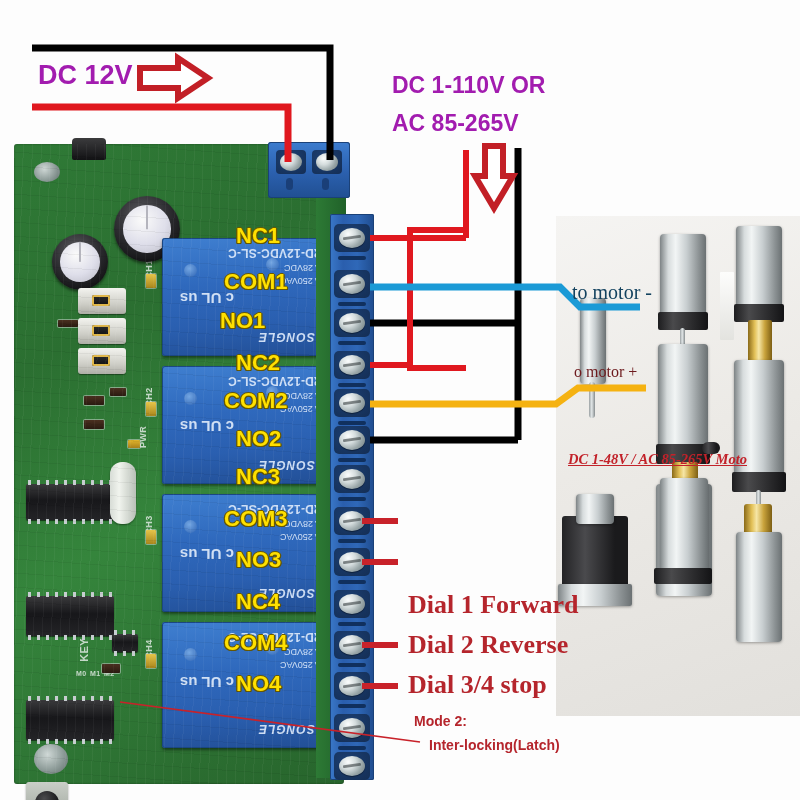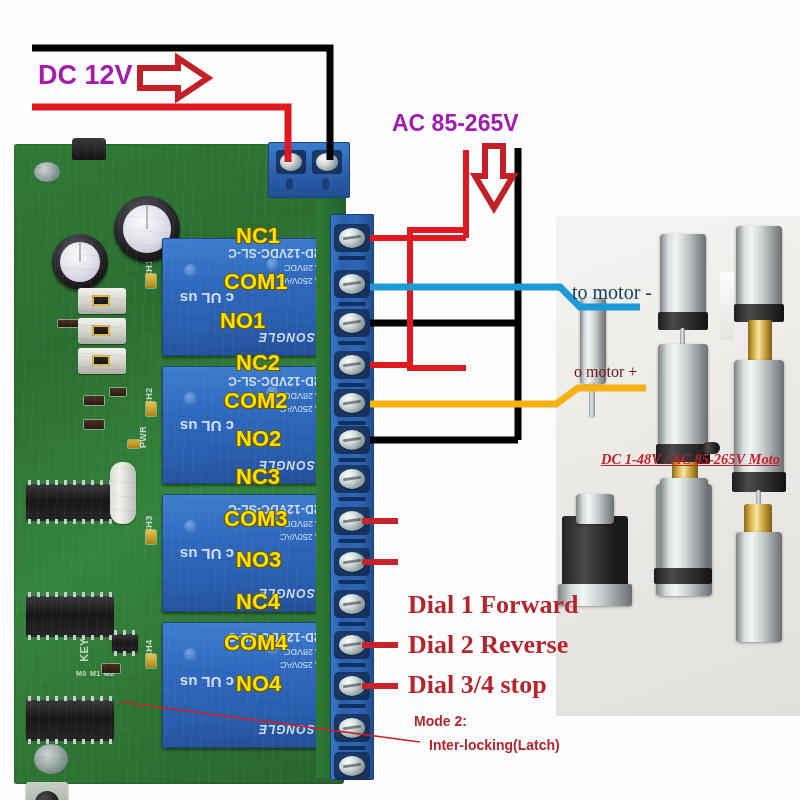--- a/index.html
+++ b/index.html
@@ -349,39 +349,40 @@
 
     <line x1="120" y1="702" x2="420" y2="742" stroke="#c8222a" stroke-width="1.6"></line>
 
     <polygon points="140,68 178,68 178,58 208,78 178,98 178,88 140,88" fill="#fff" stroke="#c21f26" stroke-width="6" stroke-linejoin="miter"></polygon>
 
     <polygon points="485,146 503,146 503,176 513,176 494,208 475,176 485,176" fill="#fff" stroke="#c21f26" stroke-width="6" stroke-linejoin="miter"></polygon>
   </svg>
 
   <div class="lbl redbold" style="left:38px;top:62px;font-size:27px;">DC 12V</div>
 
+  <div class="lbl redbold" style="left:392px;top:74px;font-size:23px;">DC 1-110V OR</div>
   <div class="lbl redbold" style="left:392px;top:112px;font-size:23px;">AC 85-265V</div>
 
   <div class="lbl termlbl" style="left:236px;top:225px;">NC1</div>
   <div class="lbl termlbl" style="left:224px;top:271px;">COM1</div>
   <div class="lbl termlbl" style="left:220px;top:310px;text-align:right;">NO1</div>
   <div class="lbl termlbl" style="left:236px;top:352px;">NC2</div>
   <div class="lbl termlbl" style="left:224px;top:390px;">COM2</div>
   <div class="lbl termlbl" style="left:236px;top:428px;">NO2</div>
   <div class="lbl termlbl" style="left:236px;top:466px;">NC3</div>
   <div class="lbl termlbl" style="left:224px;top:508px;">COM3</div>
   <div class="lbl termlbl" style="left:236px;top:549px;">NO3</div>
   <div class="lbl termlbl" style="left:236px;top:591px;">NC4</div>
   <div class="lbl termlbl" style="left:224px;top:632px;">COM4</div>
   <div class="lbl termlbl" style="left:236px;top:673px;">NO4</div>
 
   <div class="lbl motorlbl-neg" style="left:572px;top:282px;">to motor -</div>
   <div class="lbl motorlbl-pos" style="left:574px;top:364px;">o motor +</div>
 
-  <div class="lbl motcap" style="left:568px;top:452px;margin-left:33px;">DC 1-48V / AC 85-265V Moto</div>
+  <div class="lbl motcap" style="left:568px;top:452px;">DC 1-48V / AC 85-265V Moto</div>
 
   <div class="lbl dialtxt" style="left:408px;top:592px;">Dial 1 Forward</div>
   <div class="lbl dialtxt" style="left:408px;top:632px;">Dial 2 Reverse</div>
   <div class="lbl dialtxt" style="left:408px;top:672px;text-align:right;">Dial 3/4 stop</div>
 
   <div class="lbl modetxt" style="left:414px;top:714px;">Mode 2:</div>
   <div class="lbl modetxt" style="left:414px;top:738px;padding-left:15px;">Inter-locking(Latch)</div>
 
 </div>
 

